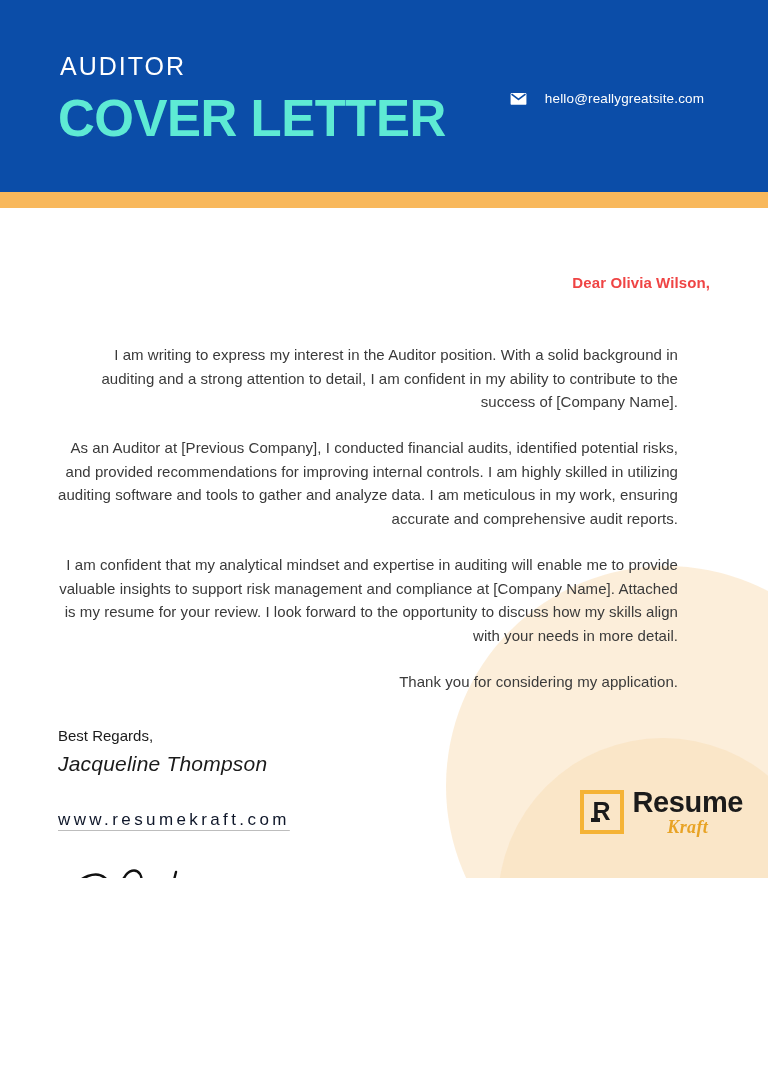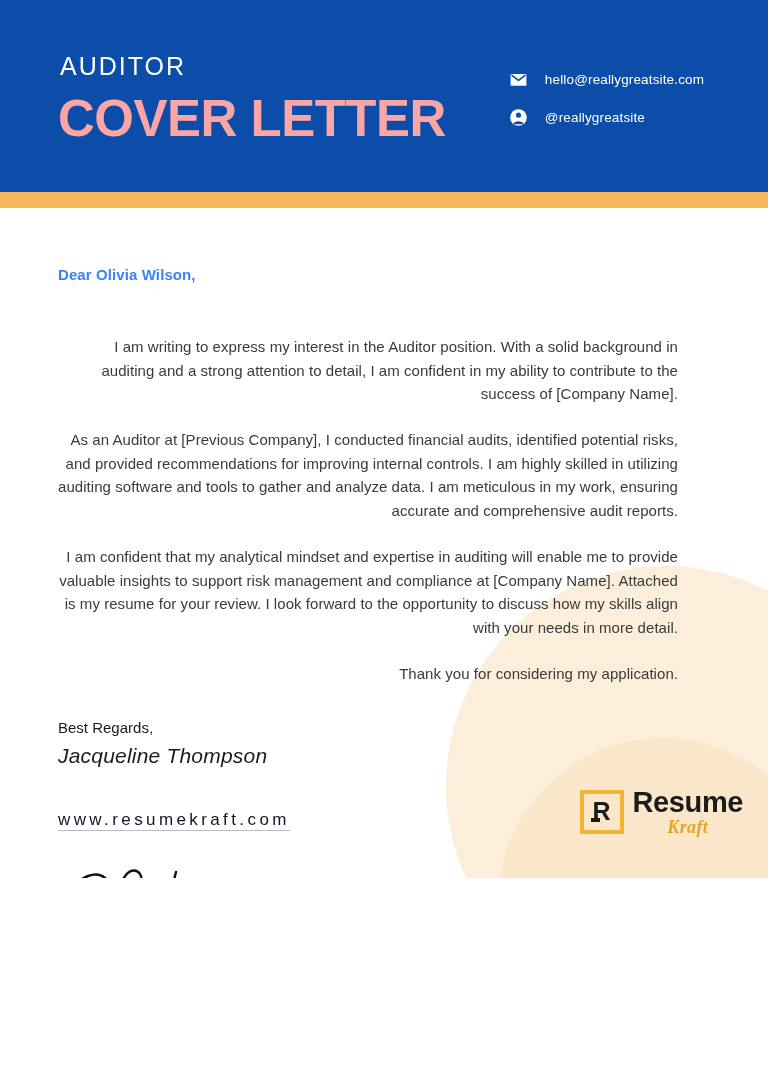--- a/index.html
+++ b/index.html
@@ -60,21 +60,21 @@
   }
   .role-title {
     color: #ffffff;
     font-size: 25px;
     font-weight: 400;
     letter-spacing: 2.0px;
     line-height: 1;
     margin: 0 0 14px 2px;
   }
   .doc-title {
-    color: #fca5a5;
+    color: #5eead4;
     font-size: 51px;
     font-weight: 700;
     letter-spacing: -0.5px;
     line-height: 1;
     margin: 0;
   }
   .header-right {
     flex: 1 1 auto;
     padding-left: 63px;
     padding-top: 4px;
@@ -114,23 +114,24 @@
 
   
   .letter-body {
     position: relative;
     z-index: 2;
     padding: 58px 58px 0 58px;
   }
   .salutation {
     font-size: 15px;
     font-weight: 700;
-    color: #3b82f6;
+    color: #ef4444;
     letter-spacing: 0.1px;
-    margin: 0 0 52px 0;
+    margin: 8px 0 52px 0;
+    text-align: right;
   }
   .para {
     font-size: 15px;
     font-weight: 400;
     color: #3a3a3a;
     line-height: 1.58;
     letter-spacing: 0.05px;
     margin: 0 0 22px 0;
     max-width: 620px;
     text-align: right;
@@ -254,30 +255,20 @@
       <div class="contact-row">
         <span class="contact-icon">
           <svg width="19" height="19" viewBox="0 0 24 24">
             <rect x="2" y="5" width="20" height="15" rx="1.5" fill="#ffffff"></rect>
             <path d="M3.2 6.4 L12 13.2 L20.8 6.4" fill="none" stroke="#0B4DA8" stroke-width="2.1" stroke-linejoin="round"></path>
           </svg>
         </span>
         <span class="contact-text">hello@reallygreatsite.com</span>
       </div>
 
-      <div class="contact-row">
-        <span class="contact-icon">
-          <svg width="19" height="19" viewBox="0 0 24 24">
-            <circle cx="12" cy="12" r="10.5" fill="#ffffff"></circle>
-            <circle cx="12" cy="9" r="3.2" fill="#0B4DA8"></circle>
-            <path d="M5.6 20.4 C6.4 15.6 17.6 15.6 18.4 20.4 Z" fill="#0B4DA8"></path>
-          </svg>
-        </span>
-        <span class="contact-text">@reallygreatsite</span>
-      </div>
 
 
     </div>
   </div>
 
   <div class="gold-bar"></div>
 
   <div class="letter-body">
 
     <p class="salutation">Dear Olivia Wilson,</p>

